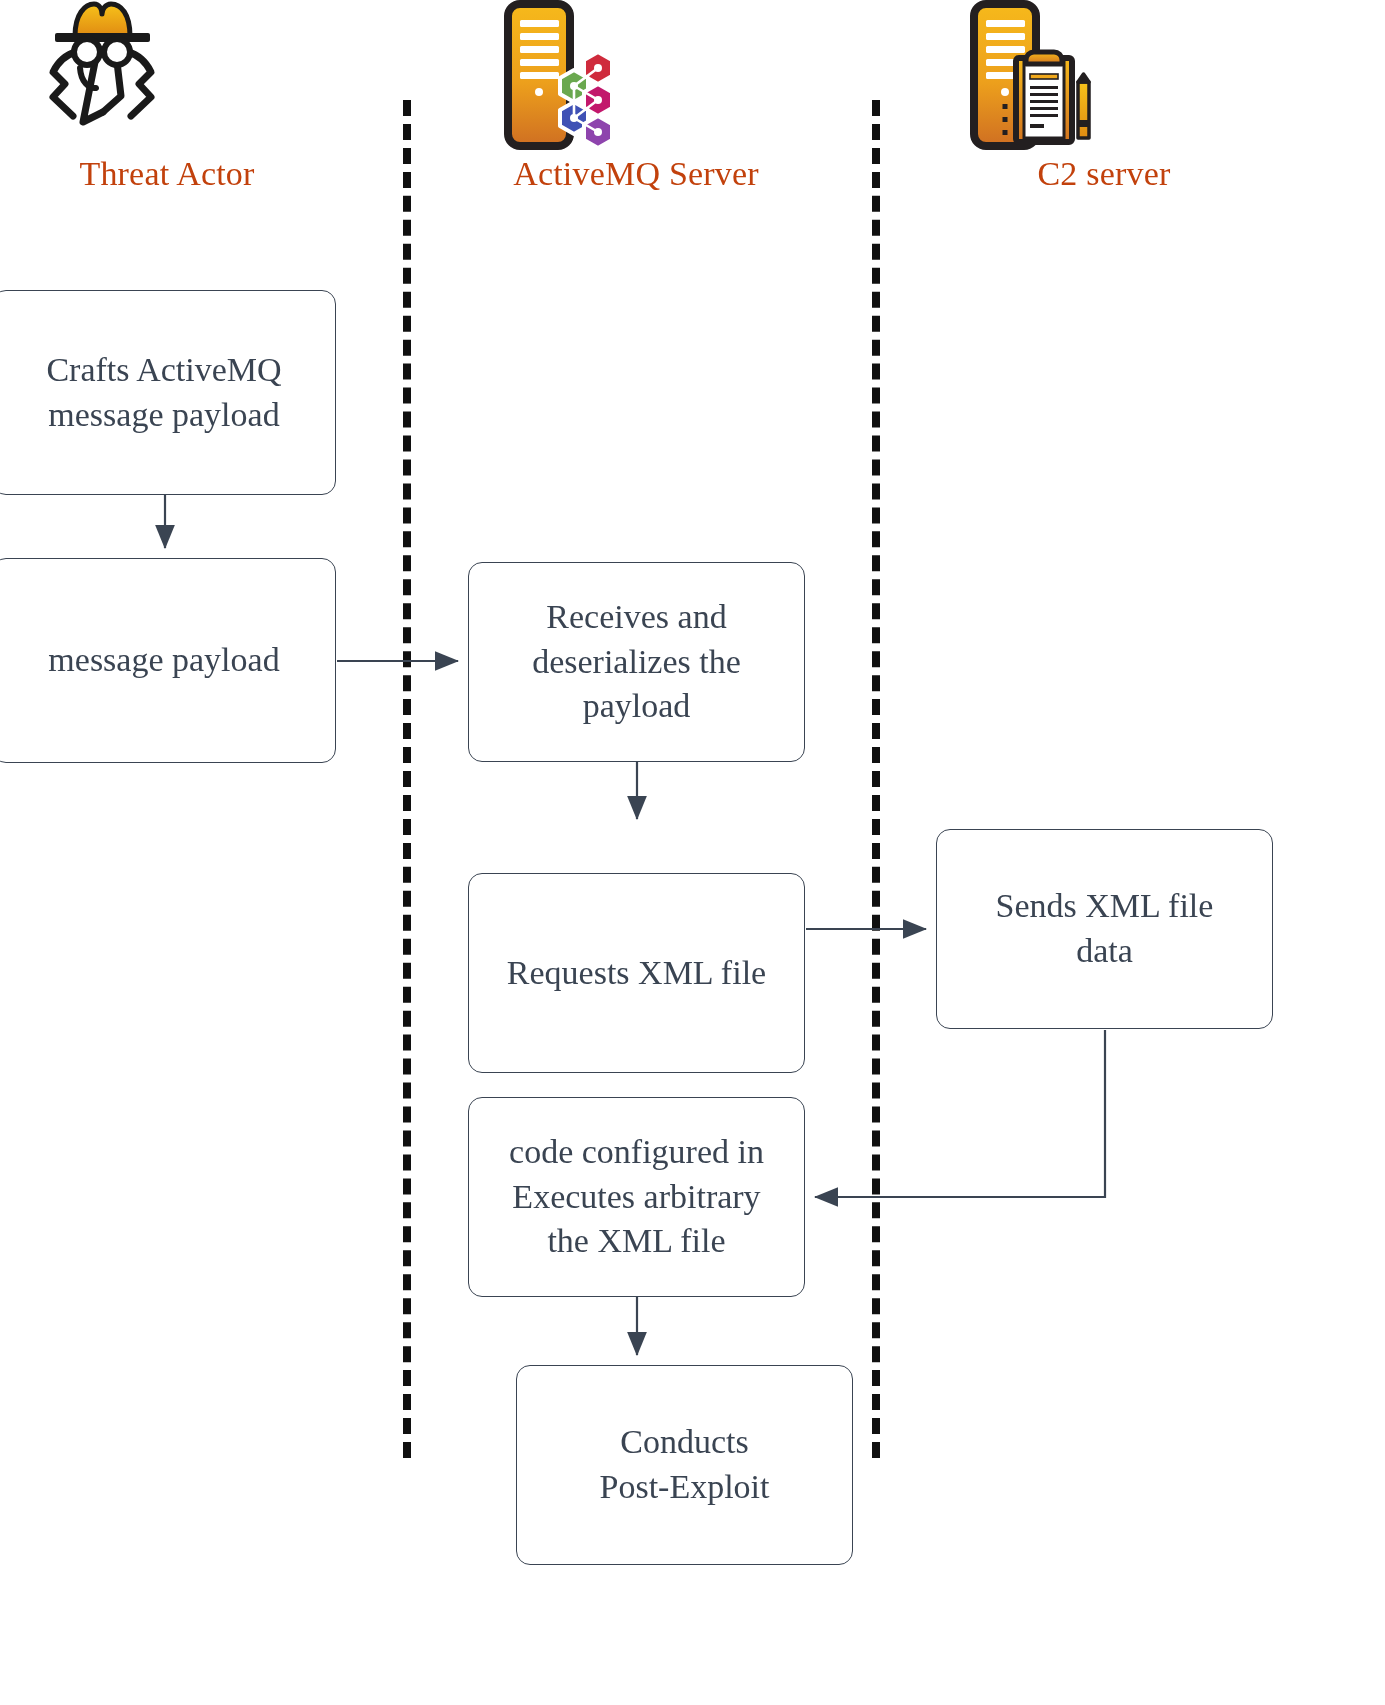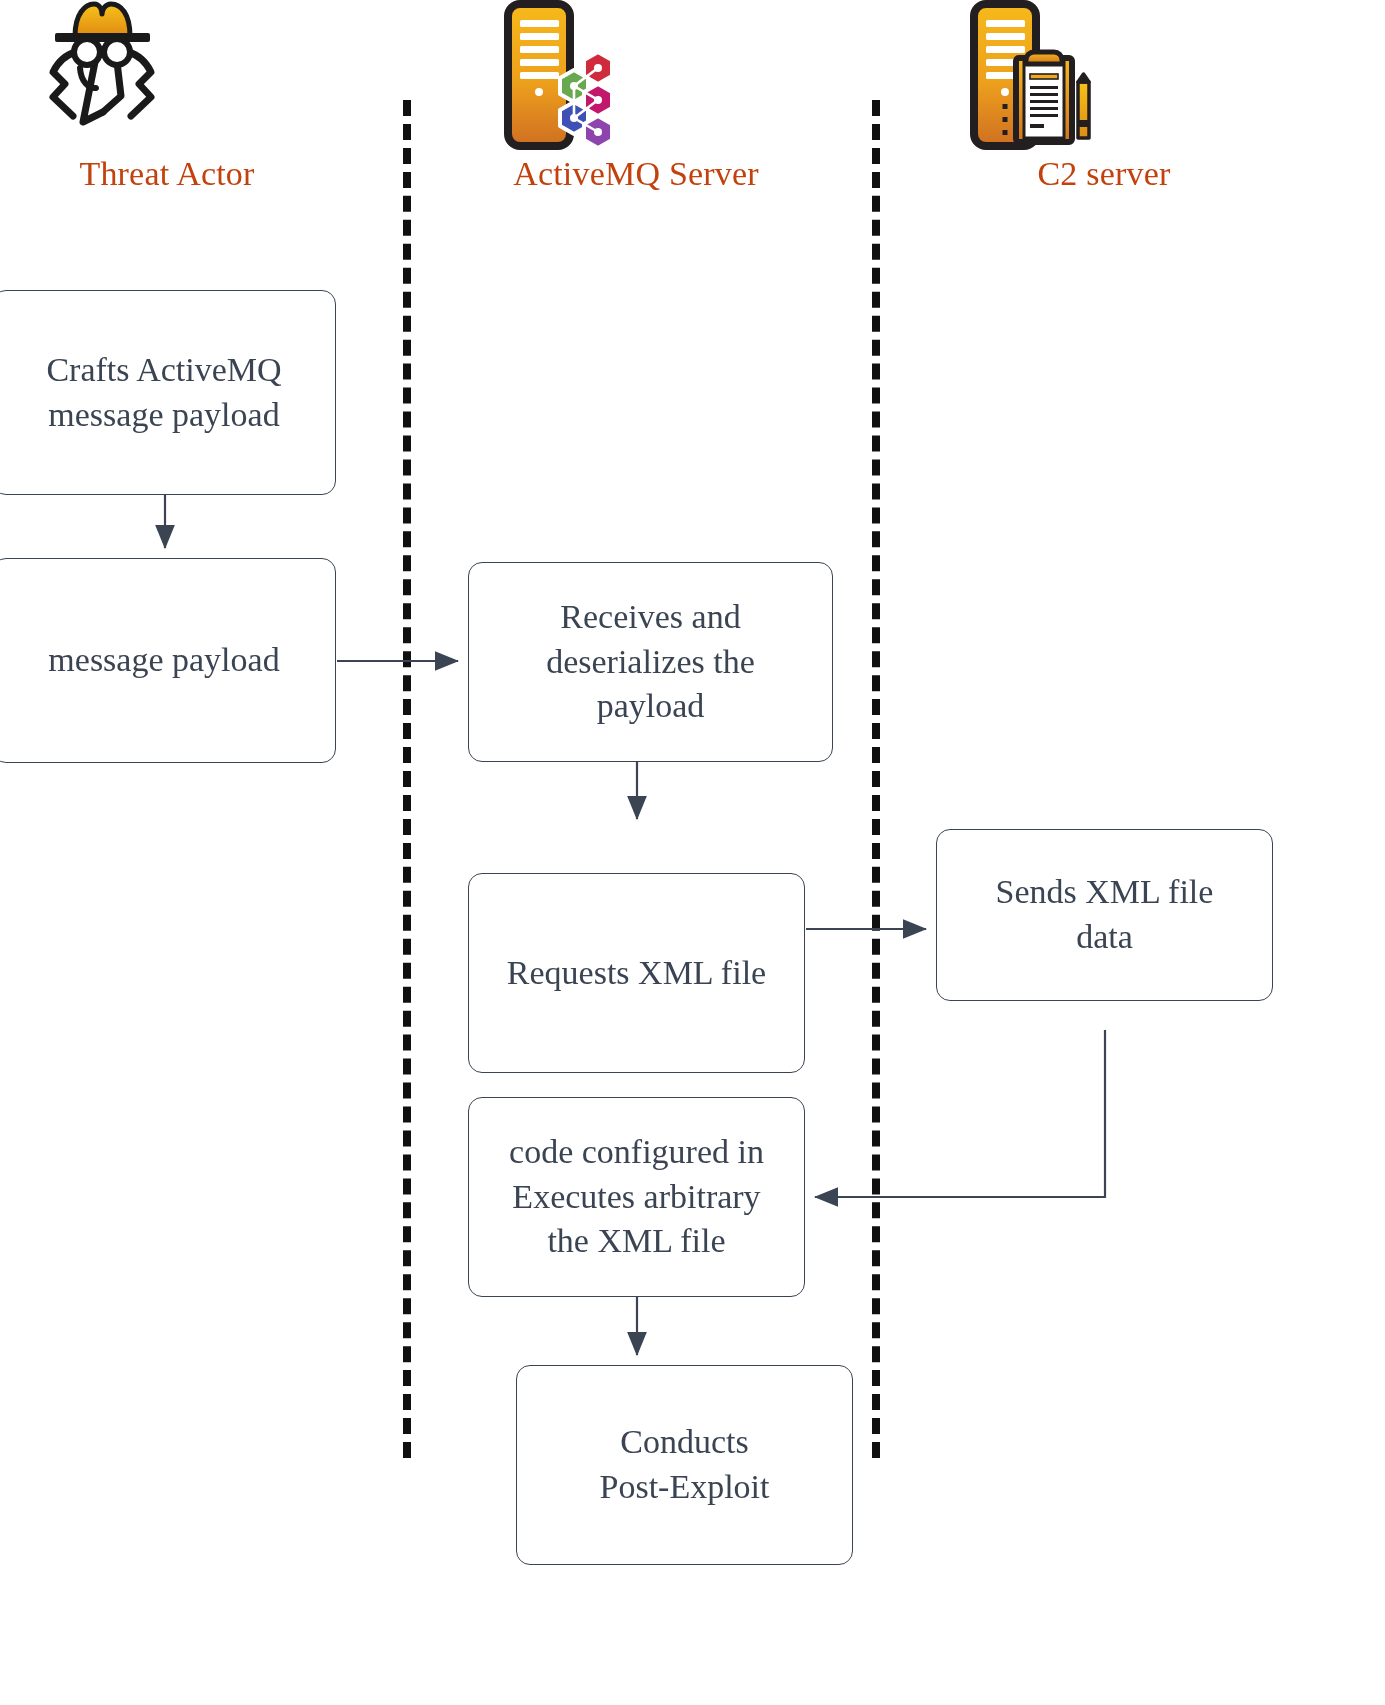--- a/index.html
+++ b/index.html
@@ -217,21 +217,21 @@
       <span>message payload</span>
     </span>
   </div>
 
   <div class="node" style="left:-8px; top:558px; width:344px; height:205px;">
     <span>
       <span>message payload</span>
     </span>
   </div>
 
-  <div class="node" style="left:468px; top:562px; width:365px; height:200px;">
+  <div class="node" style="left:468px; top:562px; width:337px; height:200px;">
     <span>
       <span>Receives and</span>
       <span>deserializes the</span>
       <span>payload</span>
     </span>
   </div>
 
   <div class="node" style="left:468px; top:829px; width:337px; height:200px;margin-top:44px;">
     <span>
       <span>Requests XML file</span>
@@ -246,21 +246,21 @@
     </span>
   </div>
 
   <div class="node" style="left:472px; top:1365px; width:337px; height:200px;margin-left:44px;">
     <span>
       <span>Conducts</span>
       <span>Post-Exploit</span>
     </span>
   </div>
 
-  <div class="node" style="left:936px; top:829px; width:337px; height:172px;">
+  <div class="node" style="left:936px; top:829px; width:337px; height:200px;">
     <span>
       <span>Sends XML file</span>
       <span>data</span>
     </span>
   </div>
 
   <svg id="connectors" viewBox="0 0 1385 1705" xmlns="http://www.w3.org/2000/svg">
     <defs>
       <marker id="arrowEnd" markerWidth="11" markerHeight="9" refX="10.5" refY="4.5" orient="auto" markerUnits="strokeWidth">
         <path d="M0,0 L11,4.5 L0,9 z" fill="#3a4452"></path>

